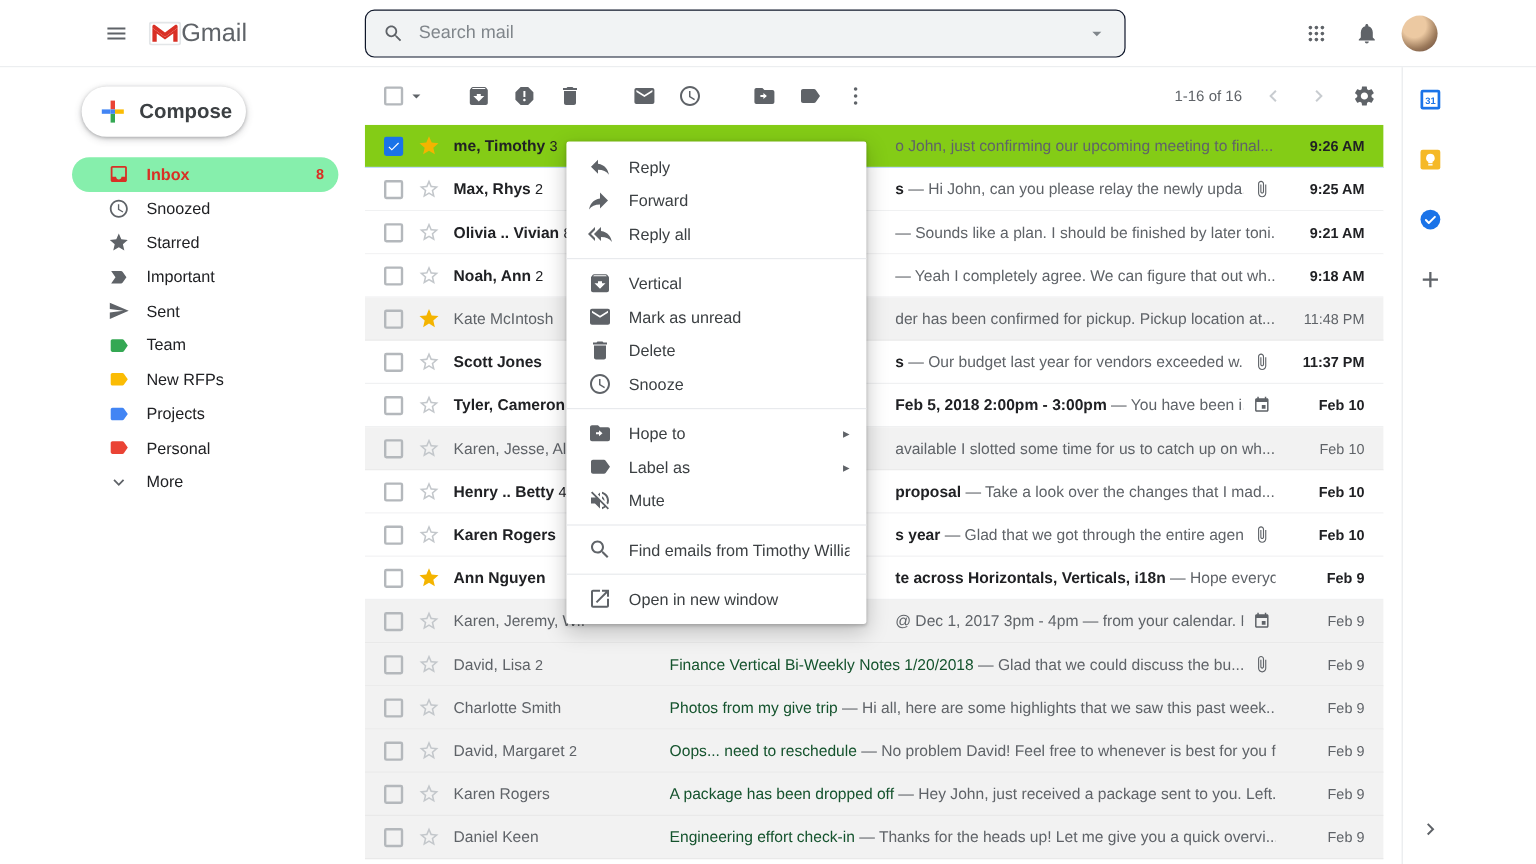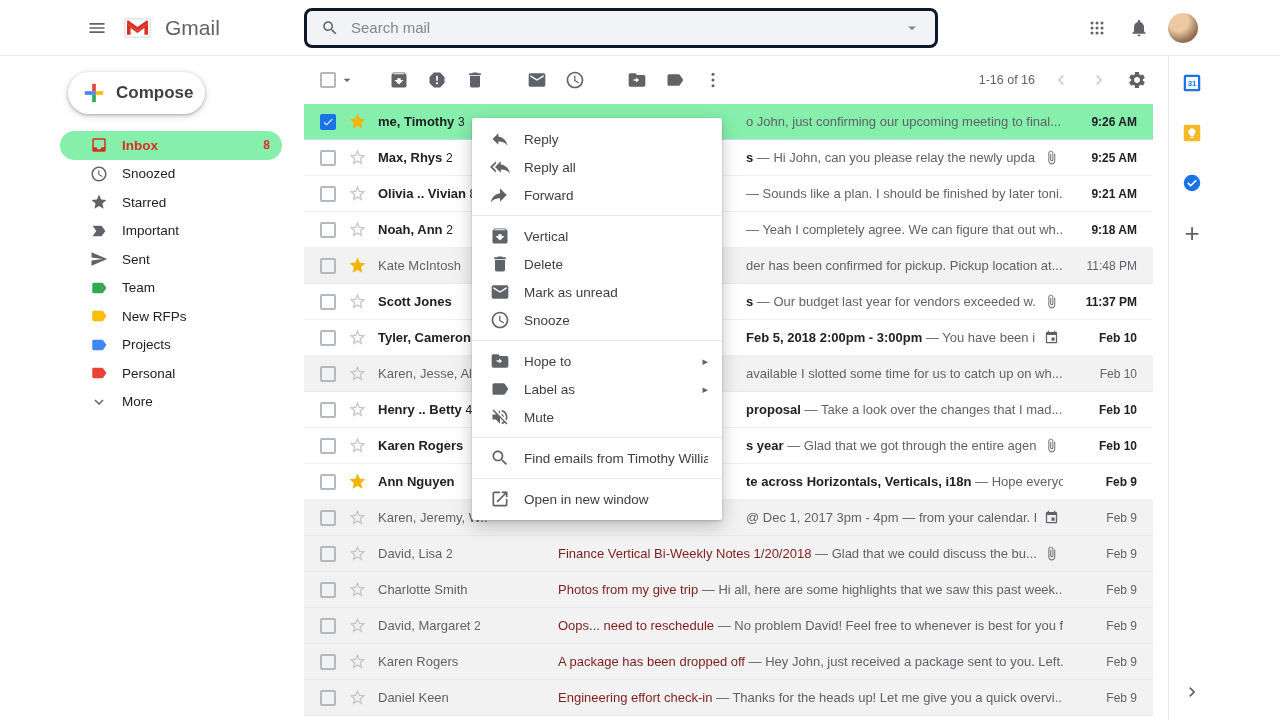--- a/index.html
+++ b/index.html
@@ -7,23 +7,23 @@
   html,body{width:1280px;height:720px;overflow:hidden;background:#fff;
     font-family:"Liberation Sans","DejaVu Sans",sans-serif;color:#202124}
   svg{display:block}
   i[data-icon]{display:inline-flex}
   .app{width:1280px;height:720px;display:flex;flex-direction:column;position:relative}
 
   
   header{height:56px;flex:none;display:flex;align-items:center;border-bottom:1px solid #eceef0;background:#fff}
   .hdr-left{width:290px;flex:none;display:flex;align-items:center;padding-left:84px}
   .hdr-btn{width:26px;height:26px;display:flex;align-items:center;justify-content:center;cursor:pointer}
-  .logo{display:flex;align-items:center;gap:14px;margin-left:14px;cursor:pointer;text-decoration:none}
+  .logo{display:flex;align-items:center;gap:0;margin-left:14px;cursor:pointer;text-decoration:none}
   .logo-text{font-size:21px;color:#5f6368}
-  .search{width:634px;height:40px;flex:none;margin-left:14px;background:#f1f3f4;border:3px solid #0f172a;
+  .search{width:634px;height:40px;flex:none;margin-left:14px;background:#f1f3f4;border:1px solid #0f172a;
     border-radius:8px;display:flex;align-items:center;padding:0 14px}
   .search input{flex:1;border:none;background:transparent;outline:none;font-size:15px;margin-left:12px;
     font-family:inherit;color:#202124}
   .search input::placeholder{color:#80868b}
   .hdr-right{flex:1;display:flex;justify-content:flex-end;align-items:center;gap:16px;padding-right:82px}
   .avatar{width:30px;height:30px;border-radius:50%;cursor:pointer;
     background:radial-gradient(circle at 35% 28%,#ecc9a2 0 34%,#9c7a5b 66%,#5d4037 100%)}
 
   
   .content{flex:1;display:flex;min-height:0}
@@ -51,33 +51,33 @@
   .tb-btn{margin-right:18px;cursor:pointer;display:inline-flex}
   .tb-btn.gap{margin-left:24px}
   #toolbar-right{margin-left:auto;display:flex;align-items:center}
   .pagination{font-size:12.5px;color:#5f6368;margin-right:16px;white-space:nowrap}
 
   
   .list{flex:1;overflow:hidden}
   .mail-row{height:36px;display:flex;align-items:center;padding:0 16px;background:#fff;
     border-bottom:1px solid #f0f1f2;font-size:13px;cursor:pointer}
   .mail-row.read{background:#f2f2f2;border-bottom-color:#e9e9e9}
-  .mail-row.selected{background:#86efac;border-bottom-color:#c2dbff}
+  .mail-row.selected{background:#84cc16;border-bottom-color:#c2dbff}
   .cbx{width:16px;height:16px;border:2px solid #b4b8bc;border-radius:2px;margin-right:12px;flex:none;
     display:flex;align-items:center;justify-content:center;cursor:pointer}
   .cbx.checked{background:#1a73e8;border-color:#1a73e8}
   .star{width:19px;height:19px;margin-right:11px;flex:none;cursor:pointer}
   .sender{width:180px;flex:none;overflow:hidden;white-space:nowrap;color:#5f6368}
   .unread .sender{font-weight:bold;color:#202124}
   .selected .sender{color:#202124}
   .cnt{font-weight:normal;font-size:12px;color:#5f6368}
   .unread .cnt{color:#202124}
   .subject{flex:1;min-width:0;overflow:hidden;white-space:nowrap}
   .subject b{font-weight:bold;color:#202124}
-  .read .subject b{font-weight:normal;color:#7f1d1d}
+  .read .subject b{font-weight:normal;color:#14532d}
   .snip{color:#5f6368}
   .covered .subject{padding-left:188px}
   .attach{margin:0 4px 0 8px;flex:none}
   .time{width:74px;flex:none;text-align:right;font-size:12px;color:#5f6368;white-space:nowrap}
   .unread .time{color:#202124;font-weight:bold}
 
   
   #context-menu{position:absolute;left:472px;top:118px;width:250px;background:#fff;border-radius:2px;
     box-shadow:0 1px 3px rgba(0,0,0,.2),0 6px 18px rgba(0,0,0,.22);padding:7px 0;z-index:50}
   .cm-item{height:28px;display:flex;align-items:center;padding:0 14px 0 18px;font-size:13.5px;color:#3c4043;cursor:pointer}
@@ -590,57 +590,57 @@
         <span class="cm-ic">
           <svg width="20" height="20" viewBox="0 0 24 24" fill="#5f6368">
             <path d="M10 9V5l-7 7 7 7v-4.1c5 0 8.5 1.6 11 5.1-1-5-4-10-11-11z"></path>
           </svg>
         </span>
         <span class="cm-label">Reply</span>
       </div>
       <div class="cm-item">
         <span class="cm-ic">
           <svg width="20" height="20" viewBox="0 0 24 24" fill="#5f6368">
+            <path d="M12 8V4l8 8-8 8v-4c-5 0-8.5 1.6-11 5 1-5 4-10 11-11z"></path>
+          </svg>
+        </span>
+        <span class="cm-label">Forward</span>
+      </div>
+      <div class="cm-item">
+        <span class="cm-ic">
+          <svg width="20" height="20" viewBox="0 0 24 24" fill="#5f6368">
             <path d="M7 8V5l-7 7 7 7v-3l-4-4 4-4zm6 1V5l-7 7 7 7v-4.1c5 0 8.5 1.6 11 5.1-1-5-4-10-11-11z"></path>
           </svg>
         </span>
         <span class="cm-label">Reply all</span>
       </div>
-      <div class="cm-item">
-        <span class="cm-ic">
-          <svg width="20" height="20" viewBox="0 0 24 24" fill="#5f6368">
-            <path d="M12 8V4l8 8-8 8v-4c-5 0-8.5 1.6-11 5 1-5 4-10 11-11z"></path>
-          </svg>
-        </span>
-        <span class="cm-label">Forward</span>
-      </div>
       <div class="cm-divider"></div>
       <div class="cm-item">
         <span class="cm-ic">
           <svg width="20" height="20" viewBox="0 0 24 24" fill="#5f6368">
             <path d="M20.54 5.23l-1.39-1.68C18.88 3.21 18.47 3 18 3H6c-.47 0-.88.21-1.16.55L3.46 5.23C3.17 5.57 3 6.02 3 6.5V19c0 1.1.9 2 2 2h14c1.1 0 2-.9 2-2V6.5c0-.48-.17-.93-.46-1.27zM12 17.5L6.5 12H10v-2h4v2h3.5L12 17.5zM5.12 5l.81-1h12l.94 1H5.12z"></path>
           </svg>
         </span>
         <span class="cm-label">Vertical</span>
       </div>
       <div class="cm-item">
         <span class="cm-ic">
           <svg width="20" height="20" viewBox="0 0 24 24" fill="#5f6368">
+            <path d="M20 4H4c-1.1 0-1.99.9-1.99 2L2 18c0 1.1.9 2 2 2h16c1.1 0 2-.9 2-2V6c0-1.1-.9-2-2-2zm0 4l-8 5-8-5V6l8 5 8-5v2z"></path>
+          </svg>
+        </span>
+        <span class="cm-label">Mark as unread</span>
+      </div>
+      <div class="cm-item">
+        <span class="cm-ic">
+          <svg width="20" height="20" viewBox="0 0 24 24" fill="#5f6368">
             <path d="M6 19c0 1.1.9 2 2 2h8c1.1 0 2-.9 2-2V7H6v12zM19 4h-3.5l-1-1h-5l-1 1H5v2h14V4z"></path>
           </svg>
         </span>
         <span class="cm-label">Delete</span>
-      </div>
-      <div class="cm-item">
-        <span class="cm-ic">
-          <svg width="20" height="20" viewBox="0 0 24 24" fill="#5f6368">
-            <path d="M20 4H4c-1.1 0-1.99.9-1.99 2L2 18c0 1.1.9 2 2 2h16c1.1 0 2-.9 2-2V6c0-1.1-.9-2-2-2zm0 4l-8 5-8-5V6l8 5 8-5v2z"></path>
-          </svg>
-        </span>
-        <span class="cm-label">Mark as unread</span>
       </div>
       <div class="cm-item">
         <span class="cm-ic">
           <svg width="20" height="20" viewBox="0 0 24 24" fill="#5f6368">
             <path d="M11.99 2C6.47 2 2 6.48 2 12s4.47 10 9.99 10C17.52 22 22 17.52 22 12S17.52 2 11.99 2zM12 20c-4.42 0-8-3.58-8-8s3.58-8 8-8 8 3.58 8 8-3.58 8-8 8zm.5-13H11v6l5.25 3.15.75-1.23-4.5-2.67z"></path>
           </svg>
         </span>
         <span class="cm-label">Snooze</span>
       </div>
       <div class="cm-divider"></div>

